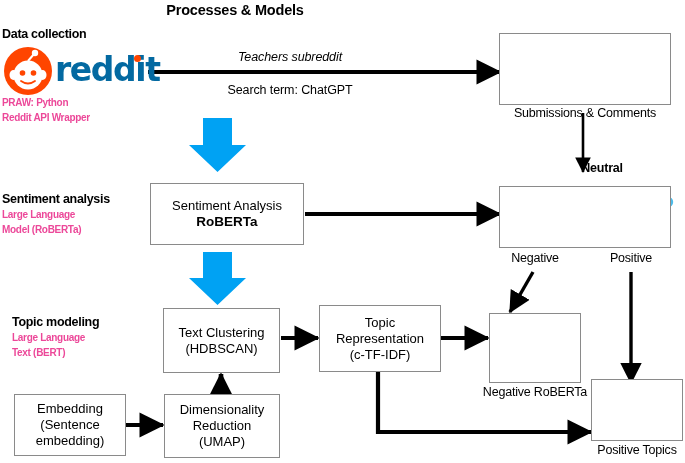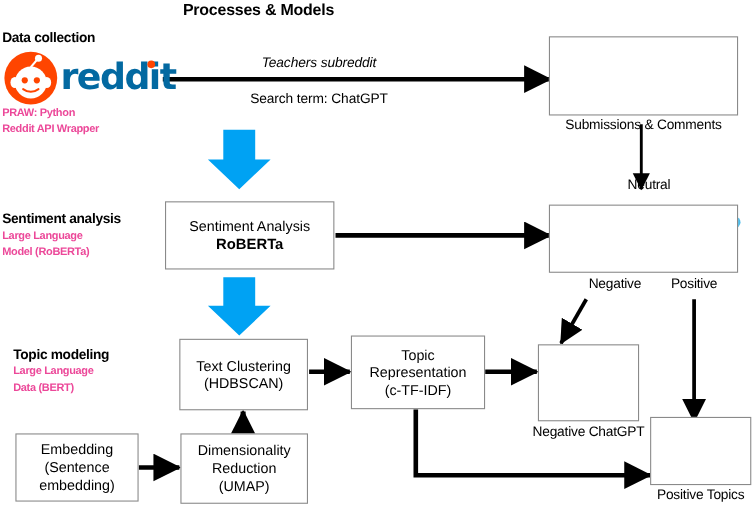--- a/index.html
+++ b/index.html
@@ -340,30 +340,30 @@
     <span class="t1">Sentiment analysis</span>
     <span class="t2">Large Language</span>
     <span class="t3">Model (RoBERTa)</span>
   </div>
 
   <div class="abs pbox" style="left:150px; top:183px; width:154px; height:62px;">
     <span class="ln">Sentiment Analysis</span>
     <span class="ln bold">RoBERTa</span>
   </div>
 
-  <div class="caption" style="left:550px; top:161px; width:80px;">Neutral</div>
+  <div class="caption" style="left:562px; top:161px; width:80px;font-weight:bold;">Neutral</div>
 
   <div class="rbox" style="left:499px; top:186px; width:172px; height:62px;"></div>
-  <div class="caption" style="left:519px; top:251px; width:80px;">Negative</div>
+  <div class="caption" style="left:495px; top:251px; width:80px;">Negative</div>
   <div class="caption" style="left:591px; top:251px; width:80px;">Positive</div>
 
   <div class="abs stage-label" style="left:12px; top:315px;">
     <span class="t1">Topic modeling</span>
     <span class="t2">Large Language</span>
-    <span class="t3">Data (BERT)</span>
+    <span class="t3">Text (BERT)</span>
   </div>
 
   <div class="abs pbox" style="left:163px; top:308px; width:117px; height:65px;">
     <span class="ln">Text Clustering</span>
     <span class="ln">(HDBSCAN)</span>
   </div>
 
   <div class="abs pbox" style="left:319px; top:305px; width:122px; height:67px;">
     <span class="ln">Topic</span>
     <span class="ln">Representation</span>
@@ -376,18 +376,18 @@
     <span class="ln">embedding)</span>
   </div>
 
   <div class="abs pbox" style="left:164px; top:394px; width:116px; height:64px;">
     <span class="ln">Dimensionality</span>
     <span class="ln">Reduction</span>
     <span class="ln">(UMAP)</span>
   </div>
 
   <div class="rbox" style="left:489px; top:313px; width:92px; height:70px;"></div>
-  <div class="caption" style="left:480px; top:385px; width:110px;">Negative ChatGPT</div>
+  <div class="caption" style="left:480px; top:385px; width:110px;">Negative RoBERTa</div>
 
   <div class="rbox" style="left:591px; top:379px; width:92px; height:62px;"></div>
   <div class="caption" style="left:582px; top:443px; width:110px;">Positive Topics</div>
 
 </div>
 
 </body></html>

